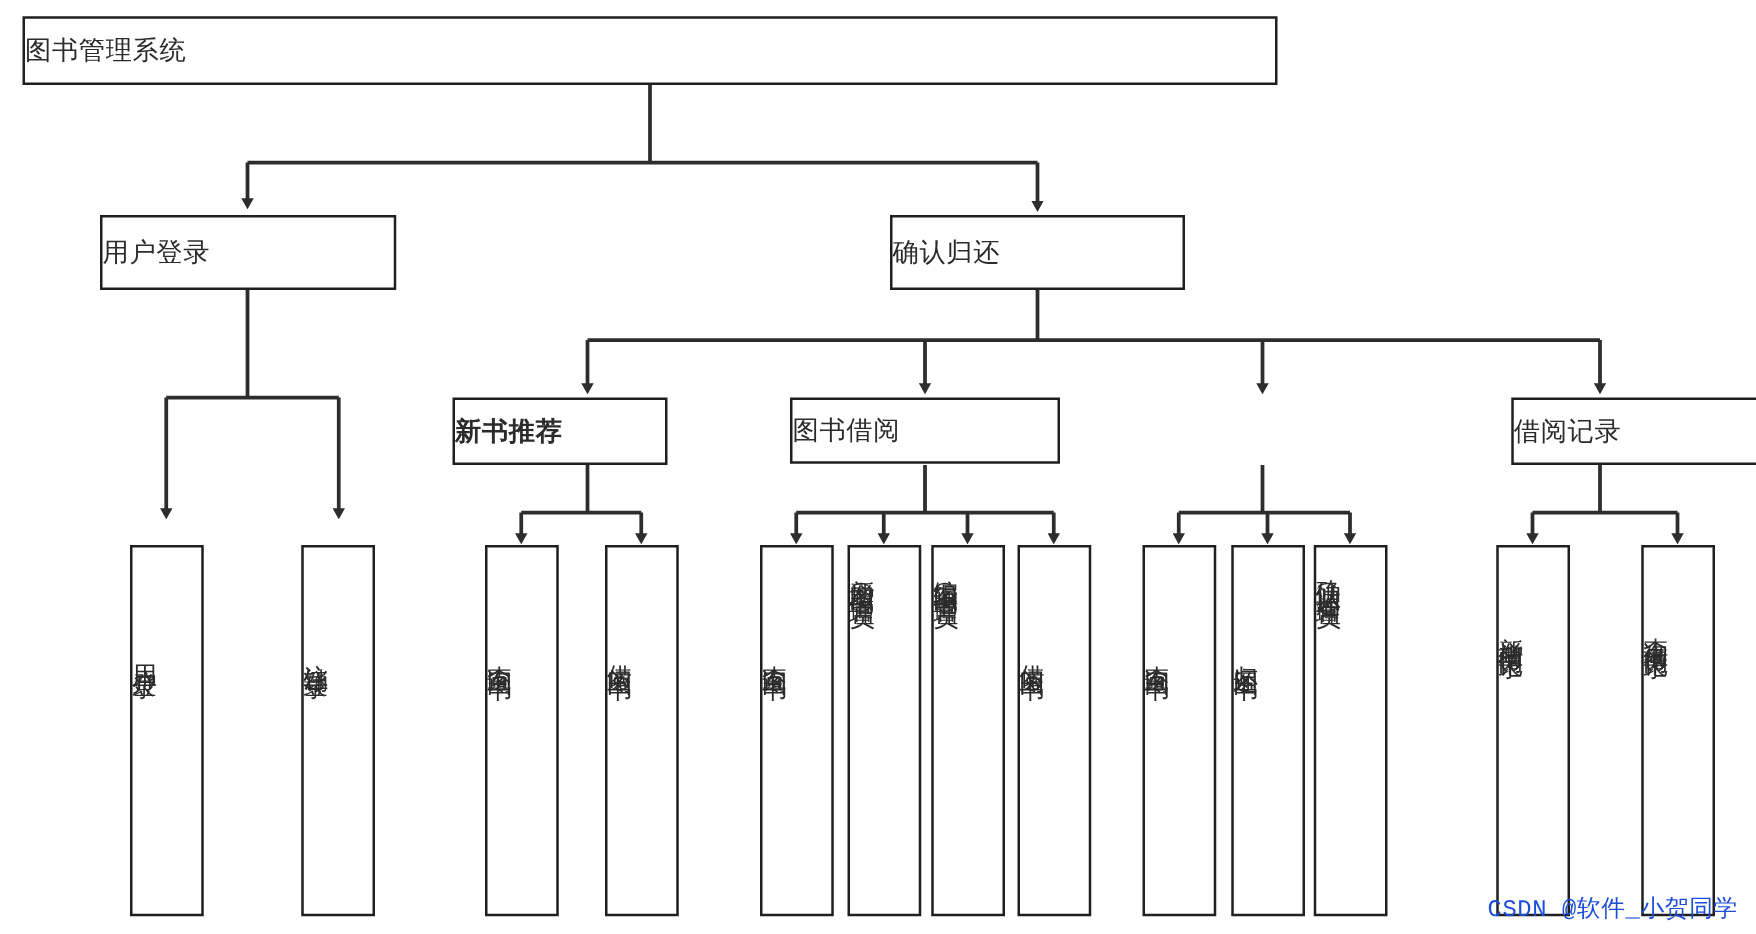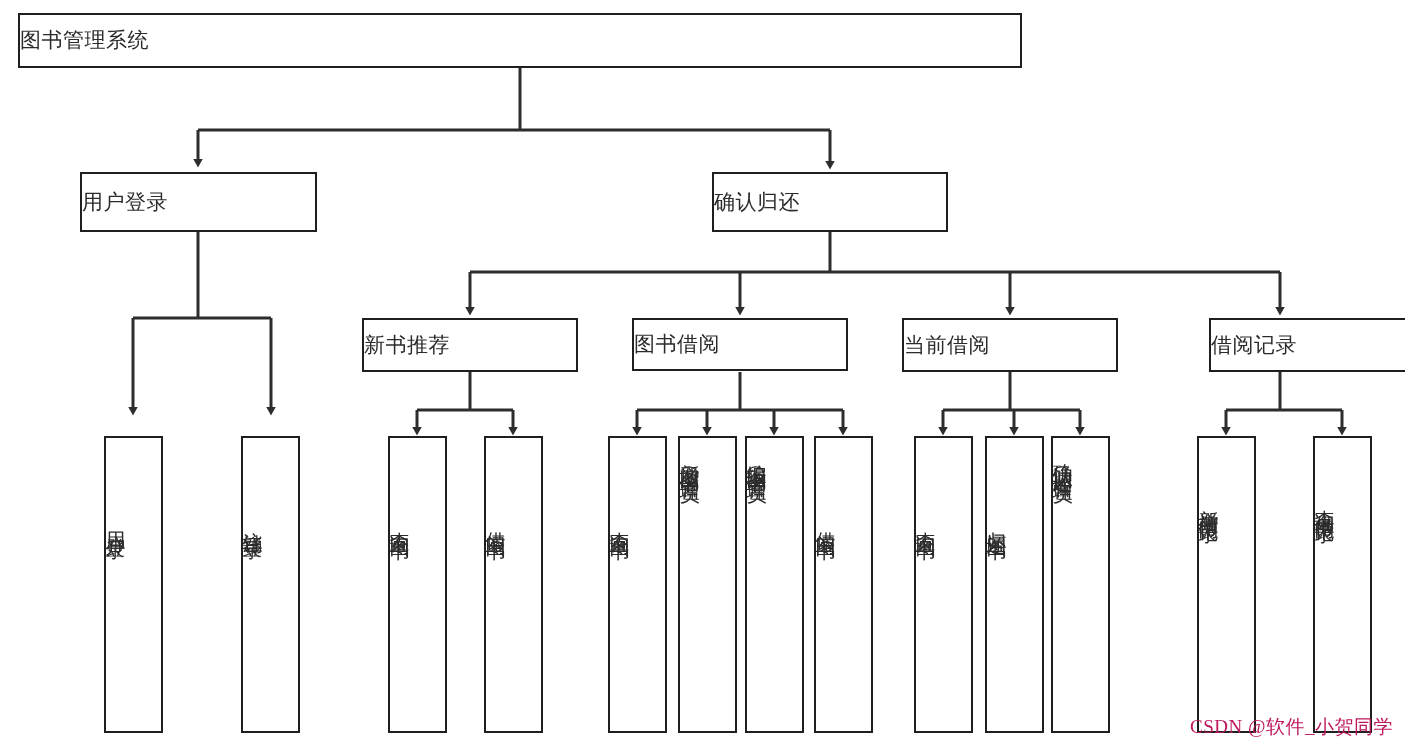--- a/index.html
+++ b/index.html
@@ -57,24 +57,24 @@
   }
   .node.vertical.mid .node-label {
     margin-top: 68px;
   }
   .node.vertical.mid2 .node-label {
     margin-top: 46px;
   }
   .watermark {
     position: absolute;
     font-size: 19px;
-    color: #be185d;
+    color: #1d4ed8;
     white-space: nowrap;
     letter-spacing: 0.5px;
-    font-family: Liberation Serif, serif;
+    font-family: Liberation Mono, monospace;
   }
 </style>
 </head>
 <body>
 
 <div id="diagram-root">
 
   <svg id="diagram-svg" viewBox="0 0 1405 747">
     <defs>
       <marker id="arrow" markerWidth="9" markerHeight="10" refX="1.5" refY="5" orient="auto" markerUnits="userSpaceOnUse">
@@ -132,29 +132,26 @@
     <span class="node-label">图书管理系统</span>
   </div>
 
   <div class="node" style="left:80px; top:172px; width:237px; height:60px;">
     <span class="node-label">用户登录</span>
   </div>
   <div class="node" style="left:712px; top:172px; width:236px; height:60px;">
     <span class="node-label">确认归还</span>
   </div>
 
-  <div class="node" style="left:362px; top:318px; width:216px; height:54px;">
+  <div class="node" style="left:362px; top:318px; width:172px; height:54px;font-weight:bold;">
     <span class="node-label">新书推荐</span>
   </div>
   <div class="node" style="left:632px; top:318px; width:216px; height:53px;">
     <span class="node-label">图书借阅</span>
   </div>
-  <div class="node" style="left:902px; top:318px; width:216px; height:54px;">
-    <span class="node-label">当前借阅</span>
-  </div>
   <div class="node" style="left:1172px; top:318px; width:234px; height:54px;margin-left:37px;">
     <span class="node-label">借阅记录</span>
   </div>
 
   <div class="node vertical mid" style="left:104px; top:436px; width:59px; height:297px;">
     <span class="node-label">用户登录</span>
   </div>
   <div class="node vertical mid" style="left:241px; top:436px; width:59px; height:297px;">
     <span class="node-label">注销登录</span>
   </div>

